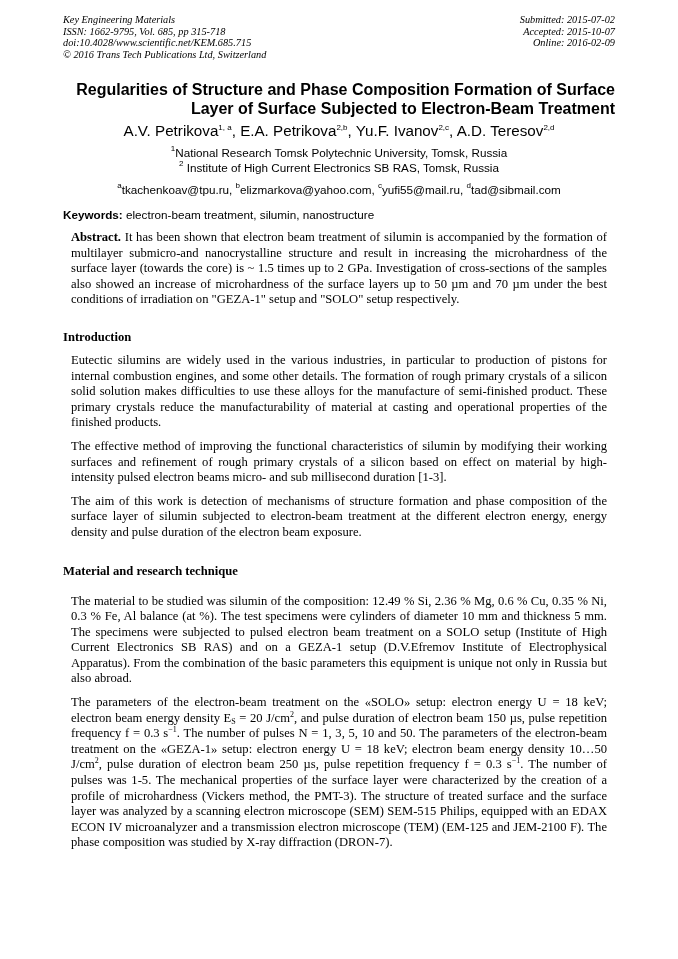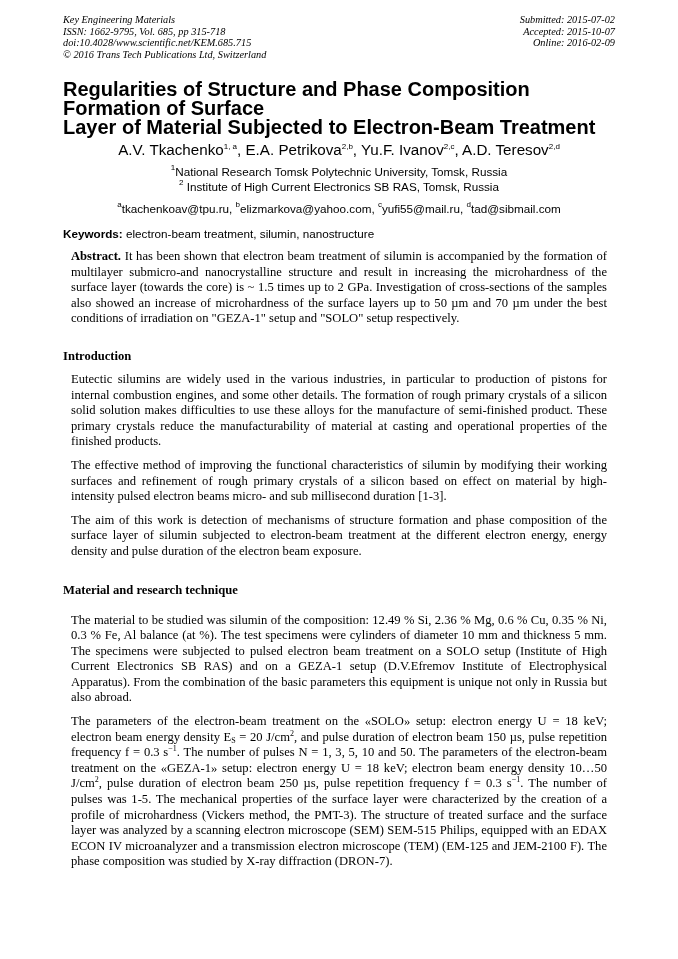--- a/index.html
+++ b/index.html
@@ -1,21 +1,21 @@
 <!DOCTYPE html>
 <html><head>
 <meta charset="utf-8">
 <style>
   html, body { margin: 0; padding: 0; background: #ffffff; }
   body { width: 678px; height: 959px; position: relative; overflow: hidden; color: #000; }
   .page { position: absolute; left: 63px; top: 14px; width: 552px; }
   .hdr { position: relative; height: 50px; font-family: "Liberation Serif", serif; font-style: italic; font-size: 10.3px; line-height: 11.6px; }
   .hdr-left { position: absolute; left: 0; top: 0; }
   .hdr-right { position: absolute; right: 0; top: 0; text-align: right; }
-  .title { font-family: "Liberation Sans", sans-serif; font-weight: bold; font-size: 20px; line-height: 19px; text-align: left; margin-top: 16px; }
+  .title { font-family: "Liberation Sans", sans-serif; font-weight: bold; font-size: 16px; line-height: 19px; text-align: right; margin-top: 16px; }
   .authors { font-family: "Liberation Sans", sans-serif; font-size: 15.2px; line-height: 18px; text-align: center; margin-top: 4px; }
   .authors sup, .affil sup, .emails sup { font-size: 8px; vertical-align: 6px; line-height: 0; }
   .affil { font-family: "Liberation Sans", sans-serif; font-size: 11.7px; line-height: 15px; text-align: center; margin-top: 5px; }
   .emails { font-family: "Liberation Sans", sans-serif; font-size: 11.7px; line-height: 14px; text-align: center; margin-top: 8px; }
   .keywords { font-family: "Liberation Sans", sans-serif; font-size: 11.7px; line-height: 14px; margin-top: 11px; }
   .keywords b { font-weight: bold; }
   .body { font-family: "Liberation Serif", serif; font-size: 12.6px; line-height: 15.6px; text-align: justify; }
   .body p { margin: 8px; }
   .abstract { margin-top: 11px; }
   .abstract b { font-weight: bold; }
@@ -39,25 +39,25 @@
     </div>
     <div class="hdr-right">
       <div>Submitted: 2015-07-02</div>
       <div>Accepted: 2015-10-07</div>
       <div>Online: 2016-02-09</div>
     </div>
   </div>
 
   <div class="title">
     <div>Regularities of Structure and Phase Composition Formation of Surface</div>
-    <div>Layer of Material Subjected to Electron-Beam Treatment</div>
+    <div>Layer of Surface Subjected to Electron-Beam Treatment</div>
   </div>
 
   <div class="authors">
-    <span>A.V. Tkachenko</span><sup>1, a</sup><span>, </span><span>E.A. Petrikova</span><sup>2,b</sup><span>, </span><span>Yu.F. Ivanov</span><sup>2,c</sup><span>, </span><span>A.D. Teresov</span><sup>2,d</sup>
+    <span>A.V. Petrikova</span><sup>1, a</sup><span>, </span><span>E.A. Petrikova</span><sup>2,b</sup><span>, </span><span>Yu.F. Ivanov</span><sup>2,c</sup><span>, </span><span>A.D. Teresov</span><sup>2,d</sup>
   </div>
 
   <div class="affil">
     <div><sup>1</sup><span>National Research Tomsk Polytechnic University, Tomsk, Russia</span></div>
     <div><sup>2</sup><span> Institute of High Current Electronics SB RAS, Tomsk, Russia</span></div>
   </div>
 
   <div class="emails">
     <sup>a</sup><span>tkachenkoav@tpu.ru</span><span>, </span><sup>b</sup><span>elizmarkova@yahoo.com</span><span>, </span><sup>c</sup><span>yufi55@mail.ru</span><span>, </span><sup>d</sup><span>tad@sibmail.com</span>
   </div>

